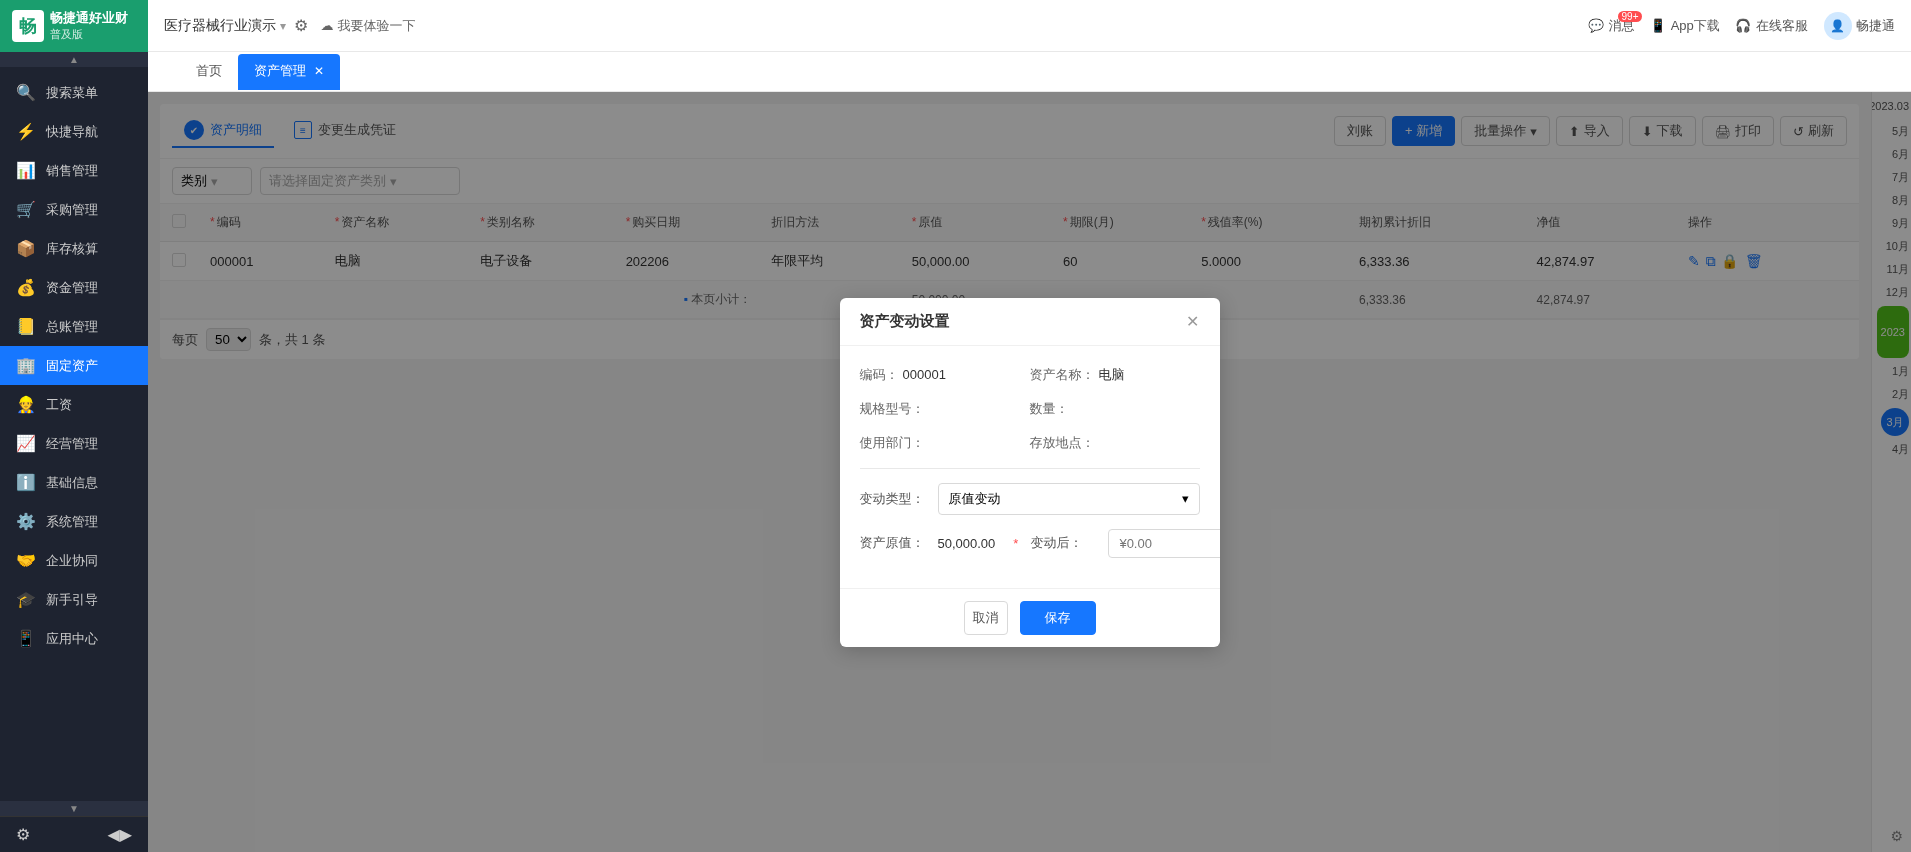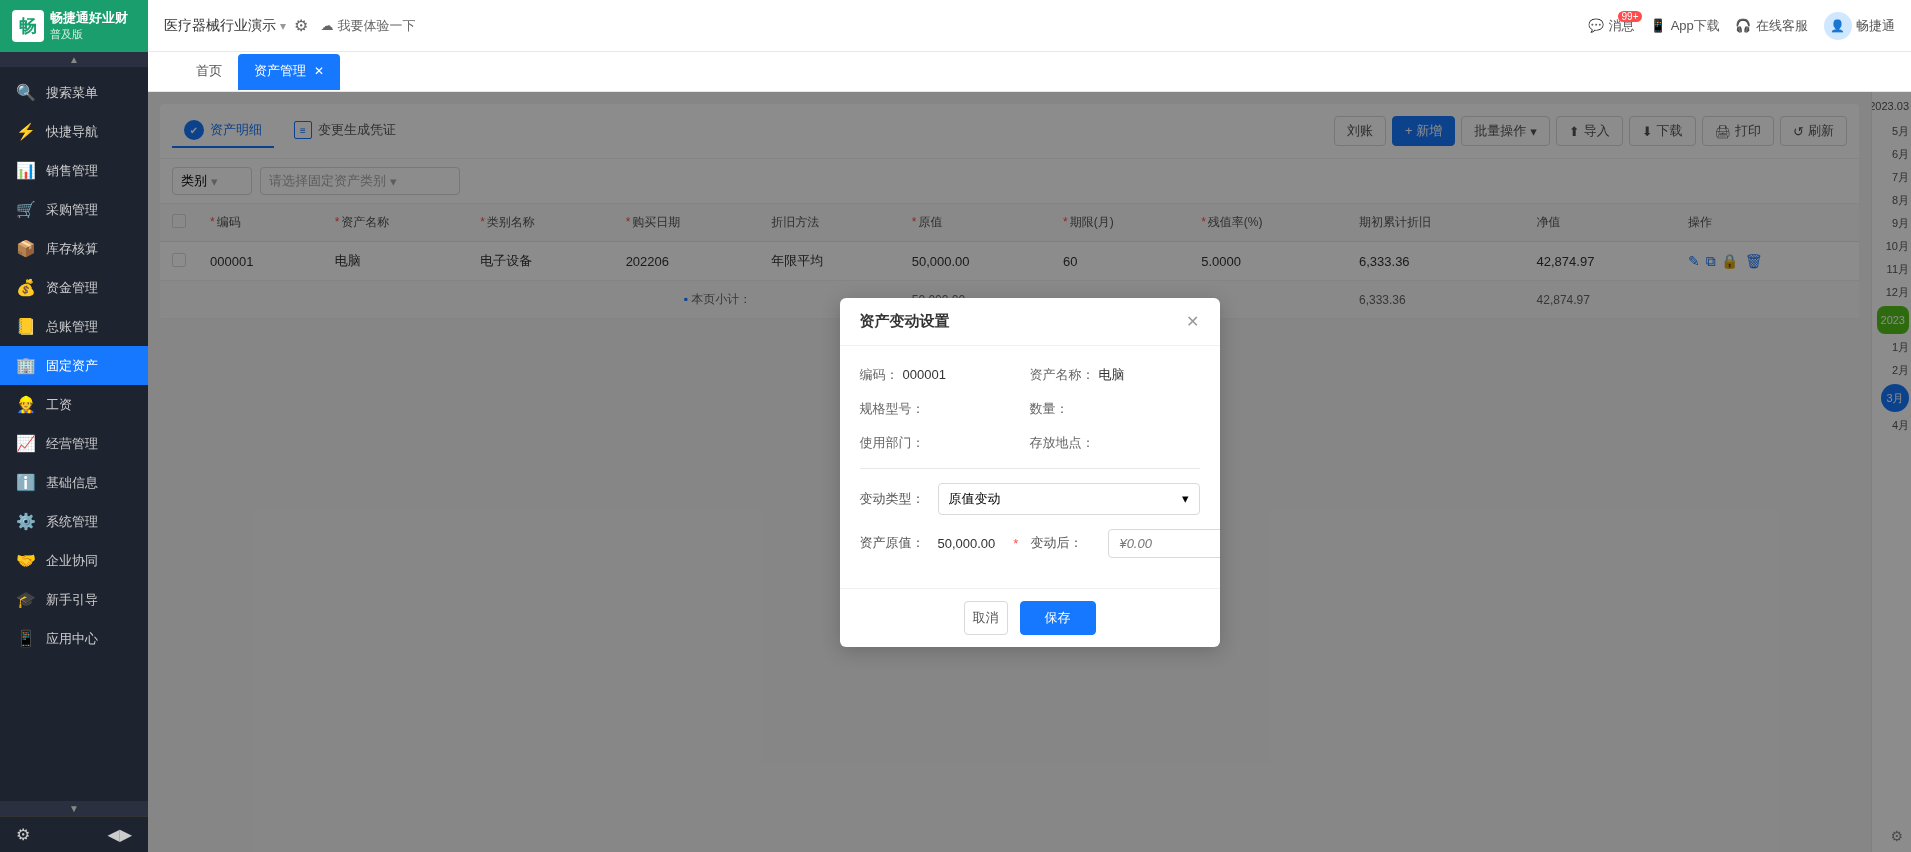--- a/index.html
+++ b/index.html
@@ -64,21 +64,21 @@
     .data-table th { background: #fafafa; color: #555; font-weight: 500; padding: 10px 12px; border-bottom: 1px solid #e8e8e8; text-align: left; font-size: 12px; white-space: nowrap; }
     .data-table td { padding: 10px 12px; border-bottom: 1px solid #f0f0f0; font-size: 13px; color: #333; white-space: nowrap; }
     .required-star { color: #ff4d4f; margin-right: 2px; }
     .subtotal-row td { background: #fafafa; font-size: 12px; color: #666; }
 
     
     .right-panel { width: 40px; background: #fff; border-left: 1px solid #e8e8e8; display: flex; flex-direction: column; align-items: flex-end; overflow: hidden; }
     .right-panel-date { font-size: 11px; color: #555; padding: 8px 2px; text-align: center; writing-mode: horizontal-tb; }
     .right-panel-month { font-size: 11px; padding: 4px 2px; text-align: center; cursor: pointer; color: #555; }
     .right-panel-month.current { background: #1677ff; color: #fff; border-radius: 50%; width: 28px; height: 28px; display: flex; align-items: center; justify-content: center; margin: 2px; }
-    .right-panel-year { font-size: 11px; background: #52c41a; color: #fff; padding: 8px 4px; border-radius: 8px; margin: 2px; }
+    .right-panel-year { font-size: 11px; background: #52c41a; color: #fff; padding: 20px 4px; border-radius: 8px; margin: 2px; }
     .right-panel-settings { margin-top: auto; color: #888; padding: 8px; cursor: pointer; font-size: 14px; }
 
     
     .pagination { padding: 8px 12px; display: flex; align-items: center; gap: 8px; font-size: 13px; color: #555; border-top: 1px solid #f0f0f0; background: #fff; }
     .pagination select { border: 1px solid #d9d9d9; border-radius: 4px; padding: 2px 4px; }
 
     
     .modal-overlay { position: absolute; top: 0; left: 0; right: 0; bottom: 0; background: rgba(0,0,0,0.45); display: flex; align-items: center; justify-content: center; z-index: 100; }
     .modal { background: #fff; border-radius: 6px; width: 380px; box-shadow: 0 4px 20px rgba(0,0,0,0.2); overflow: hidden; }
     .modal-header { display: flex; align-items: center; justify-content: space-between; padding: 14px 20px; border-bottom: 1px solid #f0f0f0; }
@@ -87,21 +87,21 @@
     .modal-body { padding: 16px 20px; }
     .modal-info-grid { display: grid; grid-template-columns: 1fr 1fr; gap: 8px 0; margin-bottom: 12px; }
     .modal-info-item { display: flex; align-items: center; gap: 4px; font-size: 13px; color: #555; padding: 4px 0; }
     .modal-info-label { color: #666; }
     .modal-info-value { color: #333; font-weight: 500; }
     .modal-divider { border: none; border-top: 1px solid #e8e8e8; margin: 8px 0 14px; }
     .modal-field { display: flex; align-items: center; gap: 8px; margin-bottom: 14px; }
     .modal-field-label { color: #555; font-size: 13px; white-space: nowrap; min-width: 70px; }
     .modal-field-select { flex: 1; border: 1px solid #d9d9d9; border-radius: 4px; padding: 6px 10px; font-size: 13px; display: flex; align-items: center; justify-content: space-between; cursor: pointer; }
     .modal-field-input { flex: 1; border: 1px solid #d9d9d9; border-radius: 4px; padding: 6px 10px; font-size: 13px; color: #333; }
-    .modal-field-input.placeholder { color: #a21caf; font-style: italic; }
+    .modal-field-input.placeholder { color: #a21caf; }
     .modal-footer { display: flex; align-items: center; justify-content: center; gap: 12px; padding: 12px 20px; border-top: 1px solid #f0f0f0; }
     .btn-cancel { padding: 7px 8px; border: 1px solid #d9d9d9; border-radius: 4px; background: #fff; cursor: pointer; font-size: 13px; color: #555; }
     .btn-save { padding: 7px 24px; border: 1px solid #1677ff; border-radius: 4px; background: #1677ff; cursor: pointer; font-size: 13px; color: #fff; }
 
     
     .cb { width: 14px; height: 14px; border: 1px solid #d9d9d9; border-radius: 2px; display: inline-block; }
 
     
     .icon-circle { width: 20px; height: 20px; border-radius: 50%; background: #1677ff; display: inline-flex; align-items: center; justify-content: center; color: #fff; font-size: 11px; margin-right: 2px; }
     .icon-square { width: 18px; height: 18px; border: 1px solid #1677ff; border-radius: 2px; display: inline-flex; align-items: center; justify-content: center; color: #1677ff; font-size: 10px; margin-right: 2px; }
@@ -358,20 +358,27 @@
                 <td></td>
                 <td></td>
                 <td>6,333.36</td>
                 <td>42,874.97</td>
                 <td></td>
               </tr>
             </tbody>
           </table>
         </div>
 
+        <div class="pagination">
+          <span>每页</span>
+          <select>
+            <option>50</option>
+          </select>
+          <span>条，共 1 条</span>
+        </div>
       </div>
     </div>
 
     <div class="right-panel">
       <div class="right-panel-date">2023.03</div>
       <div class="right-panel-month">5月</div>
       <div class="right-panel-month">6月</div>
       <div class="right-panel-month">7月</div>
       <div class="right-panel-month">8月</div>
       <div class="right-panel-month">9月</div>

